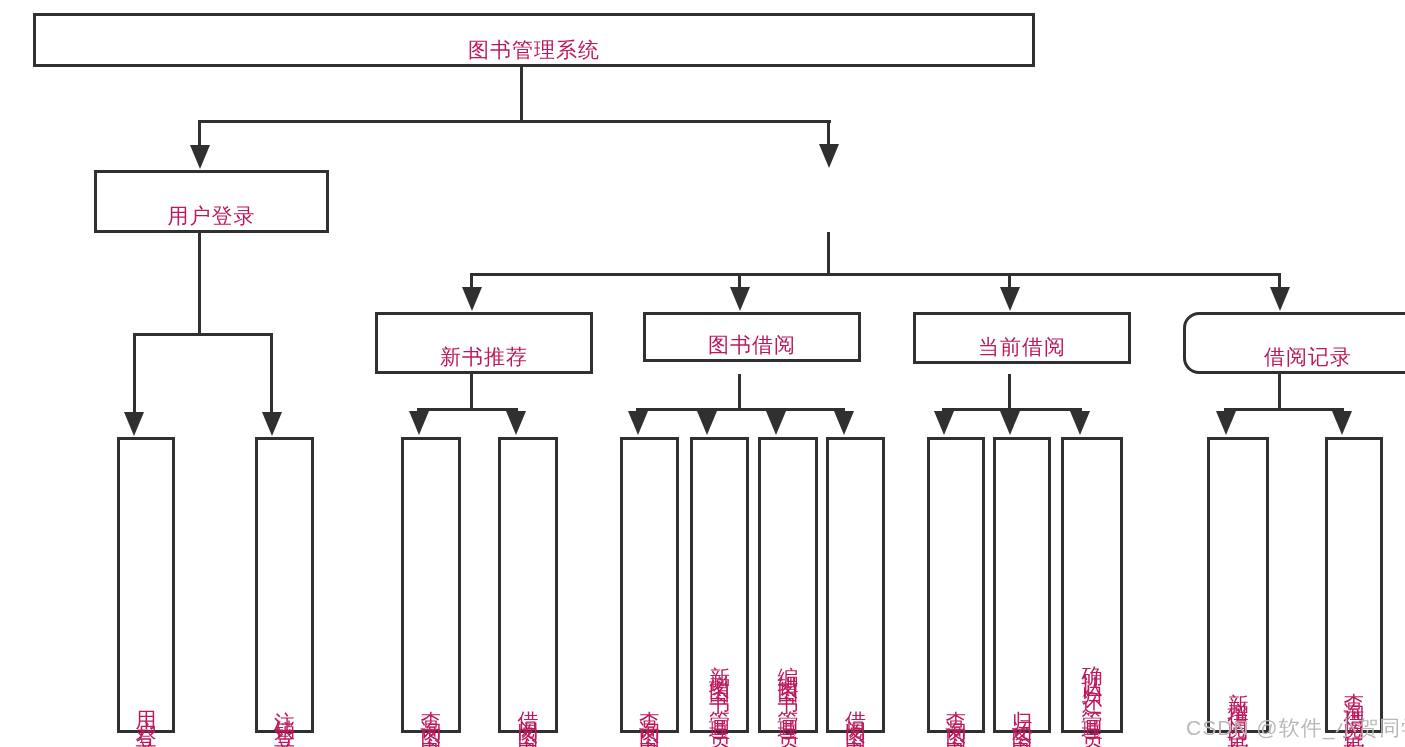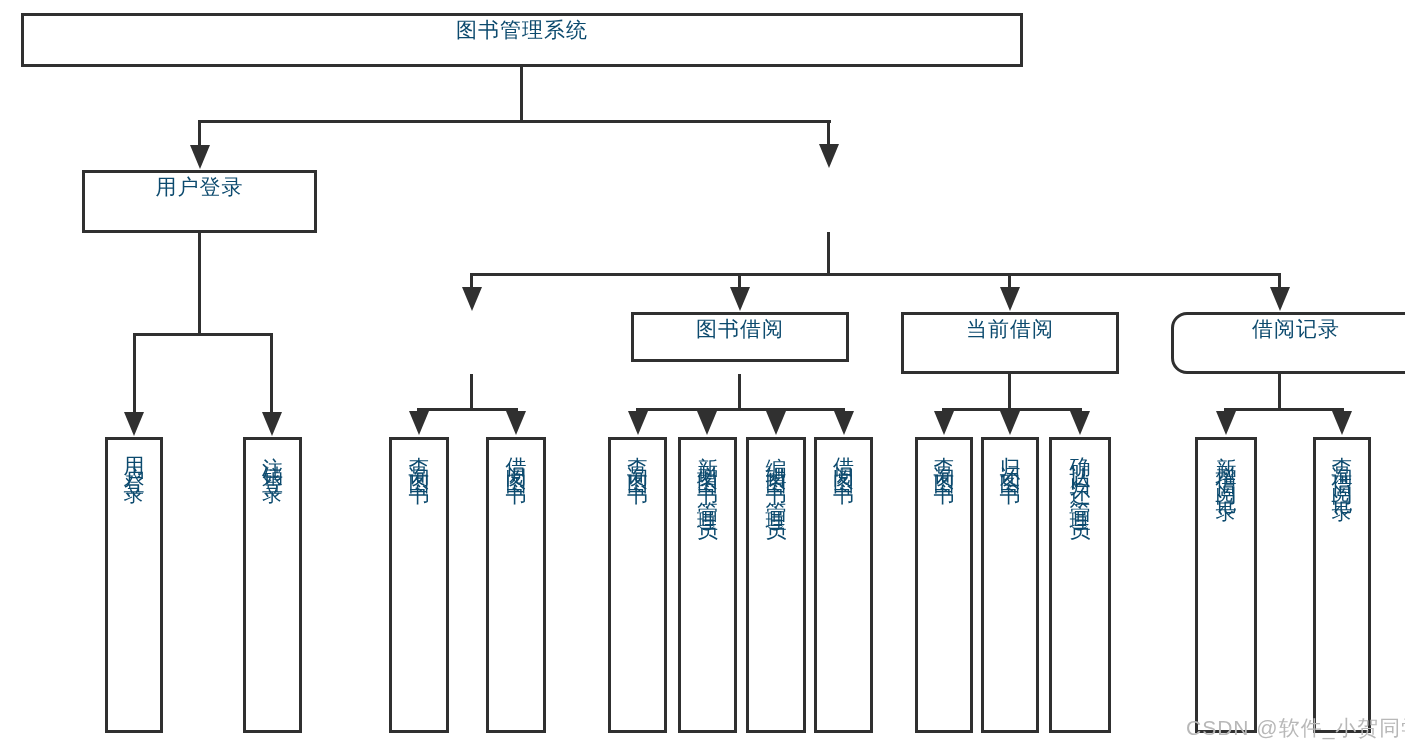--- a/index.html
+++ b/index.html
@@ -10,25 +10,26 @@
     background: #ffffff;
     font-family: "Liberation Sans", sans-serif;
     overflow: hidden;
   }
   .box {
     position: absolute;
     box-sizing: border-box;
     background: #ffffff;
     border: 3px solid #303030;
     display: flex;
-    align-items: flex-start;
+    align-items: flex-end;
     justify-content: center;
-    color: #0c4a6e;
+    color: #be185d;
     font-size: 21px;
     letter-spacing: 1px;
+    margin-left: 12px;
   }
   .vtext {
     writing-mode: vertical-rl;
     text-orientation: mixed;
     letter-spacing: 9px;
     line-height: 1.15;
     white-space: nowrap;
   }
   .line { position: absolute; background: #303030; }
   .h { height: 3px; }
@@ -82,24 +83,27 @@
   <div class="line h" style="left:470px; top:273px; width:811px;"></div>
   <div class="line v" style="left:470px; top:273px; height:16px;"></div>
   <div class="arrow" style="left:462px; top:287px;"></div>
   <div class="line v" style="left:738px; top:273px; height:16px;"></div>
   <div class="arrow" style="left:730px; top:287px;"></div>
   <div class="line v" style="left:1008px; top:273px; height:16px;"></div>
   <div class="arrow" style="left:1000px; top:287px;"></div>
   <div class="line v" style="left:1278px; top:273px; height:16px;"></div>
   <div class="arrow" style="left:1270px; top:287px;"></div>
 
+  <div class="box" style="left:363px; top:312px; width:218px; height:62px;">
+    <span>新书推荐</span>
+  </div>
   <div class="box" style="left:631px; top:312px; width:218px; height:50px;">
     <span>图书借阅</span>
   </div>
-  <div class="box" style="left:901px; top:312px; width:218px; height:62px;">
+  <div class="box" style="left:901px; top:312px; width:218px; height:52px;">
     <span>当前借阅</span>
   </div>
   <div class="box" style="left:1171px; top:312px; width:250px; height:62px;border-radius:16px;">
     <span>借阅记录</span>
   </div>
 
   <div class="line v" style="left:470px; top:374px; height:34px;"></div>
   <div class="line h" style="left:417px; top:408px; width:101px;"></div>
   <div class="arrow" style="left:409px; top:411px;"></div>
   <div class="arrow" style="left:506px; top:411px;"></div>

